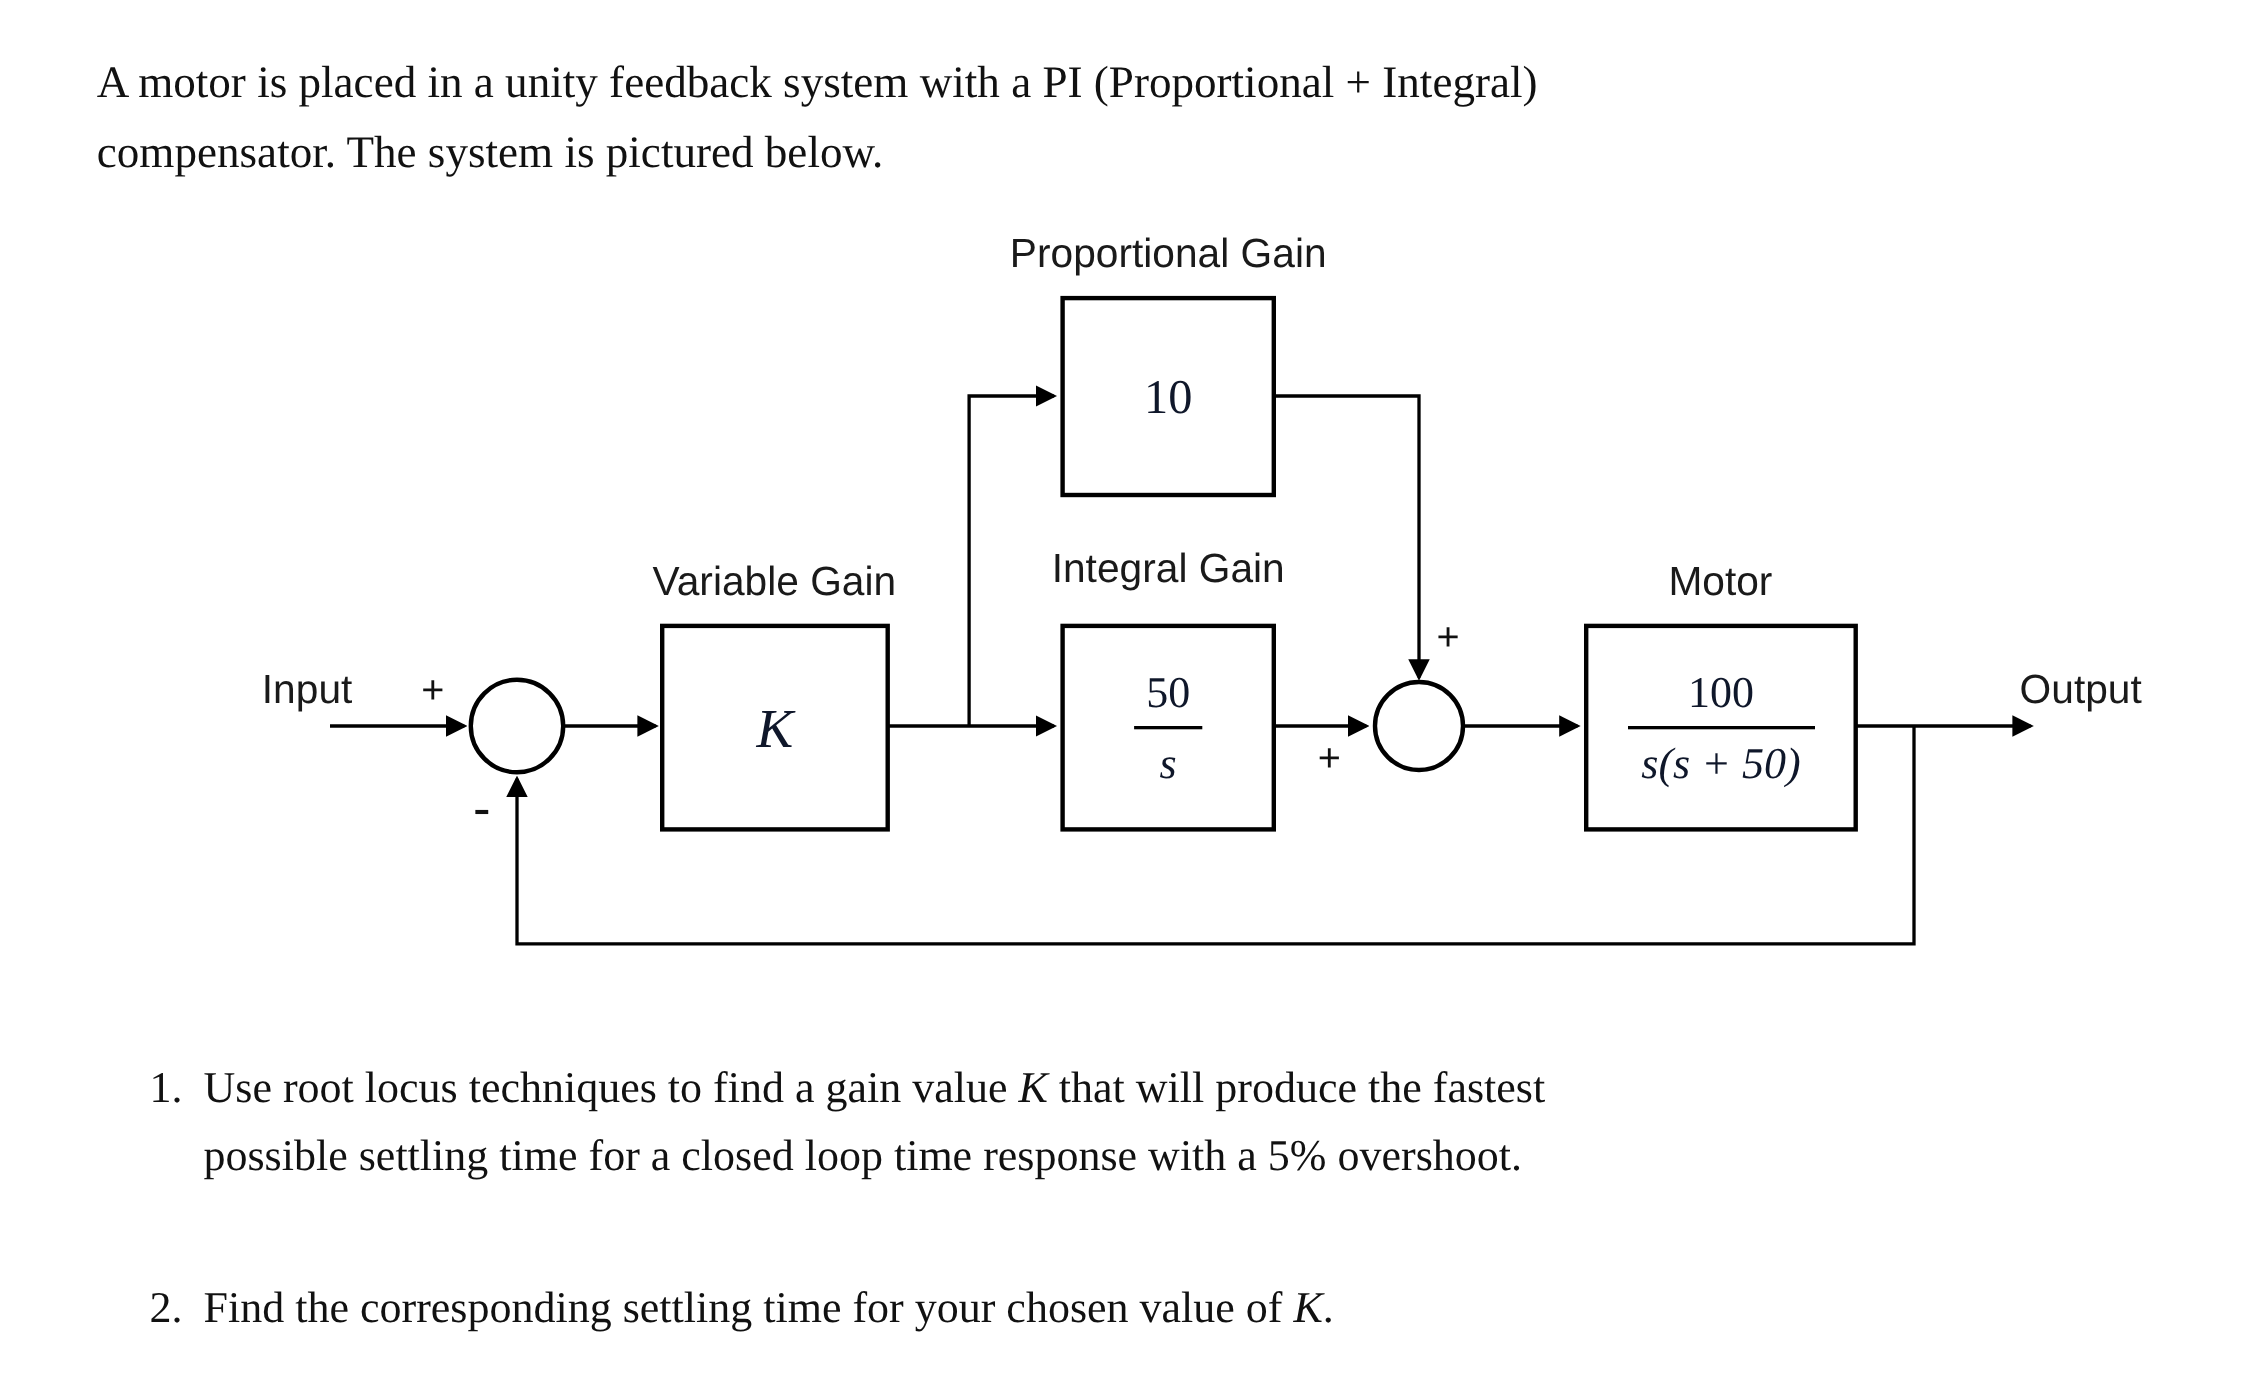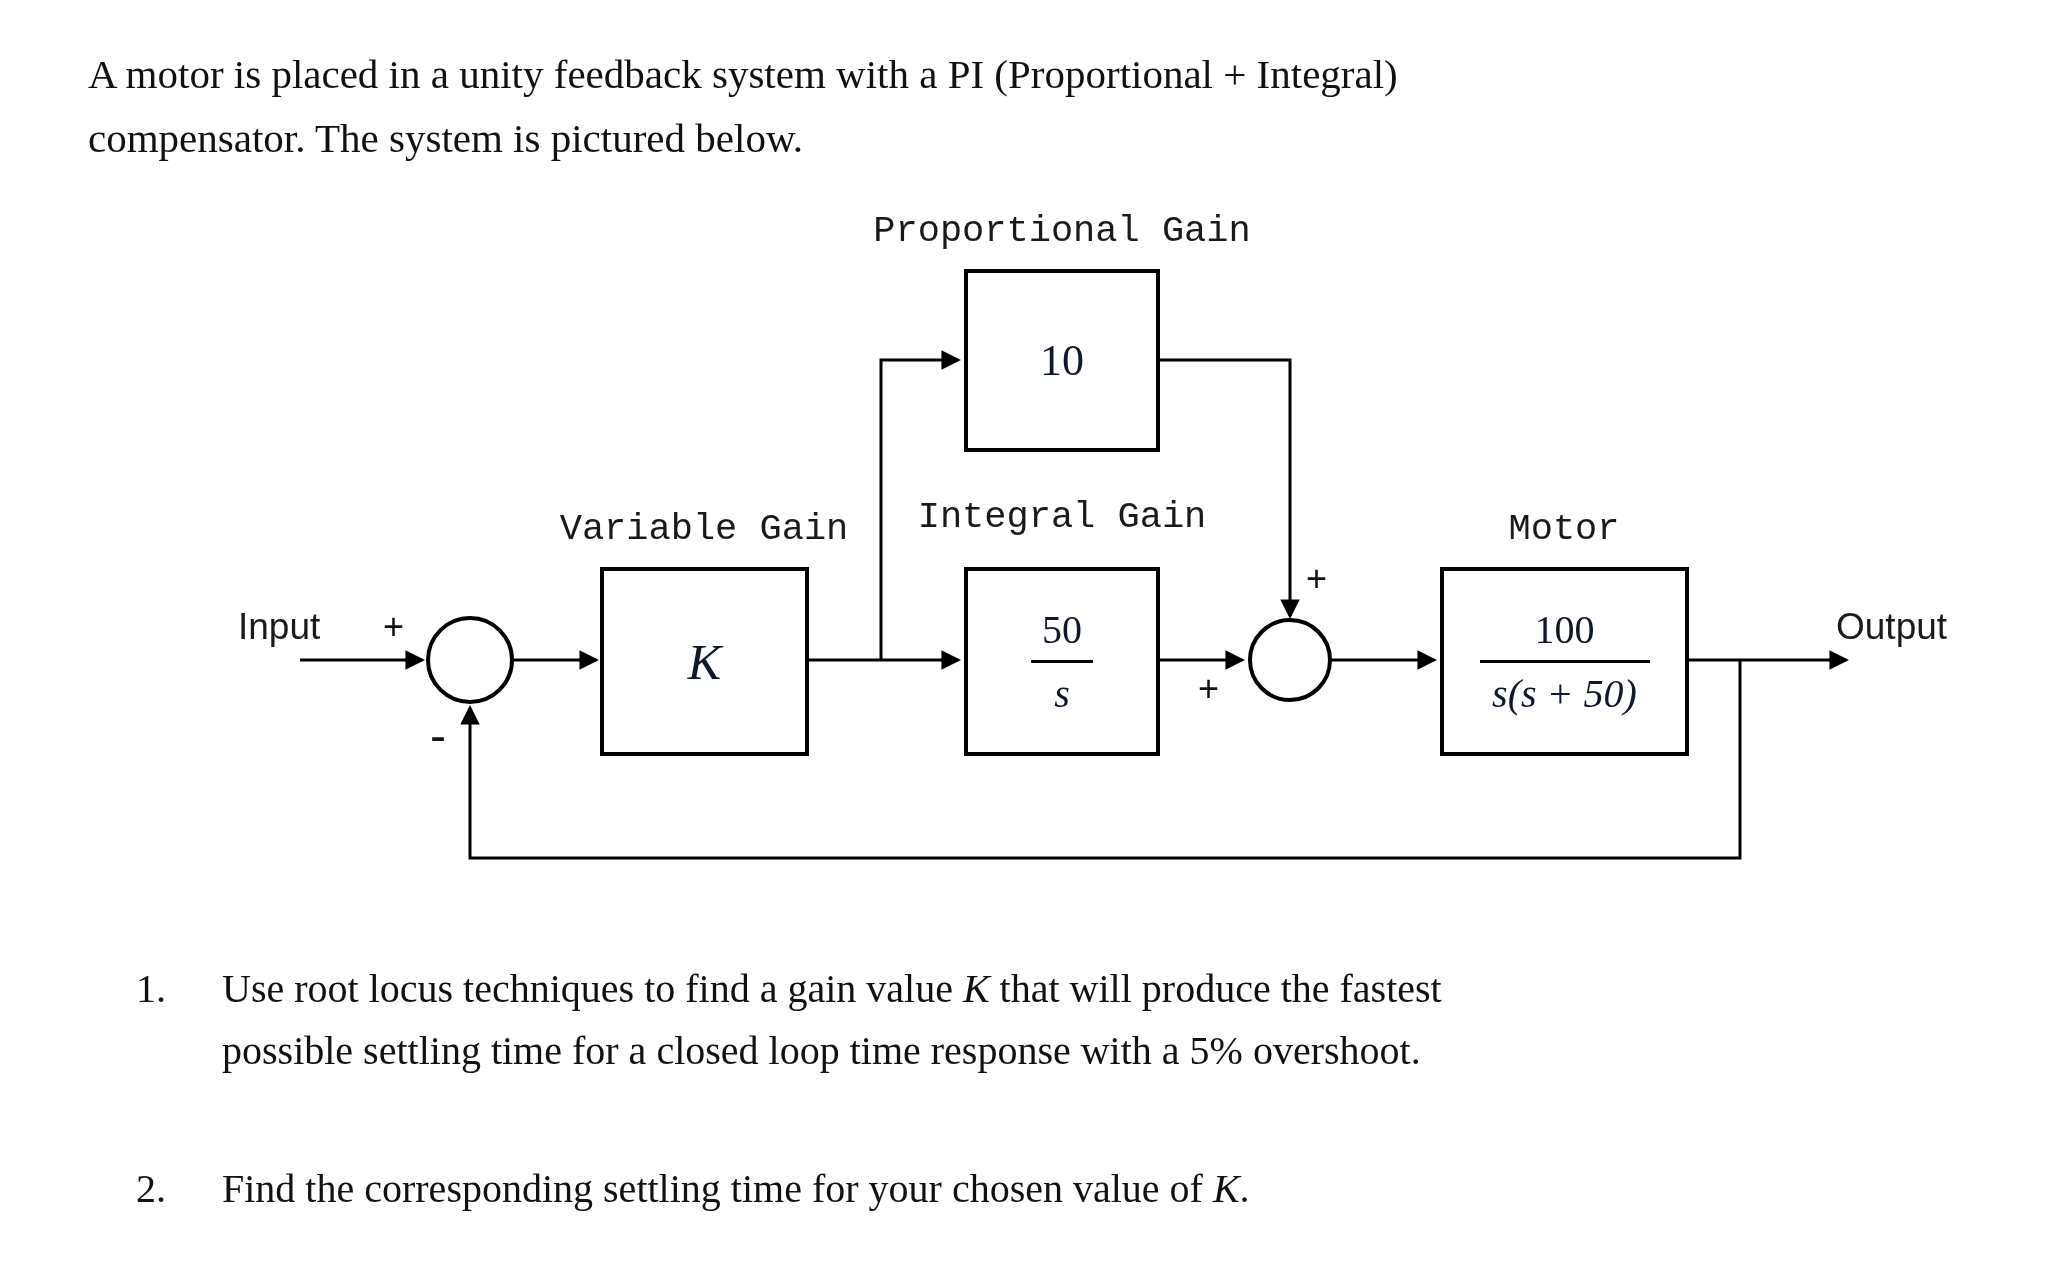--- a/index.html
+++ b/index.html
@@ -18,21 +18,21 @@
     top: 42px;
     font-size: 41px;
     line-height: 64px;
     color: #111111;
     white-space: nowrap;
     font-family: Liberation Serif, serif;
   }
   .diagram-svg { position: absolute; left: 0; top: 0; }
   .diag-label {
     position: absolute;
-    font-family: Liberation Mono, monospace;
+    font-family: Liberation Sans, sans-serif;
     font-size: 37px;
     color: #1a1a1a;
     transform: translateX(-50%);
     white-space: nowrap;
   }
   .io-label {
     position: absolute;
     font-family: "Liberation Sans", sans-serif;
     font-size: 37px;
     color: #1a1a1a;
@@ -69,21 +69,21 @@
   .motor-den { font-size: 40px; }
   .list-item {
     position: absolute;
     left: 136px;
     display: flex;
     font-size: 40px;
     line-height: 62px;
     color: #111111;
   }
   .num { width: 49px; flex: 0 0 49px; }
-  .li-text { white-space: nowrap; margin-left: 37px; }
+  .li-text { white-space: nowrap; }
 </style>
 </head>
 <body>
 
 <div class="page">
 
   <div class="intro">
     <div>A motor is placed in a unity feedback system with a PI (Proportional + Integral)</div>
     <div>compensator. The system is pictured below.</div>
   </div>

